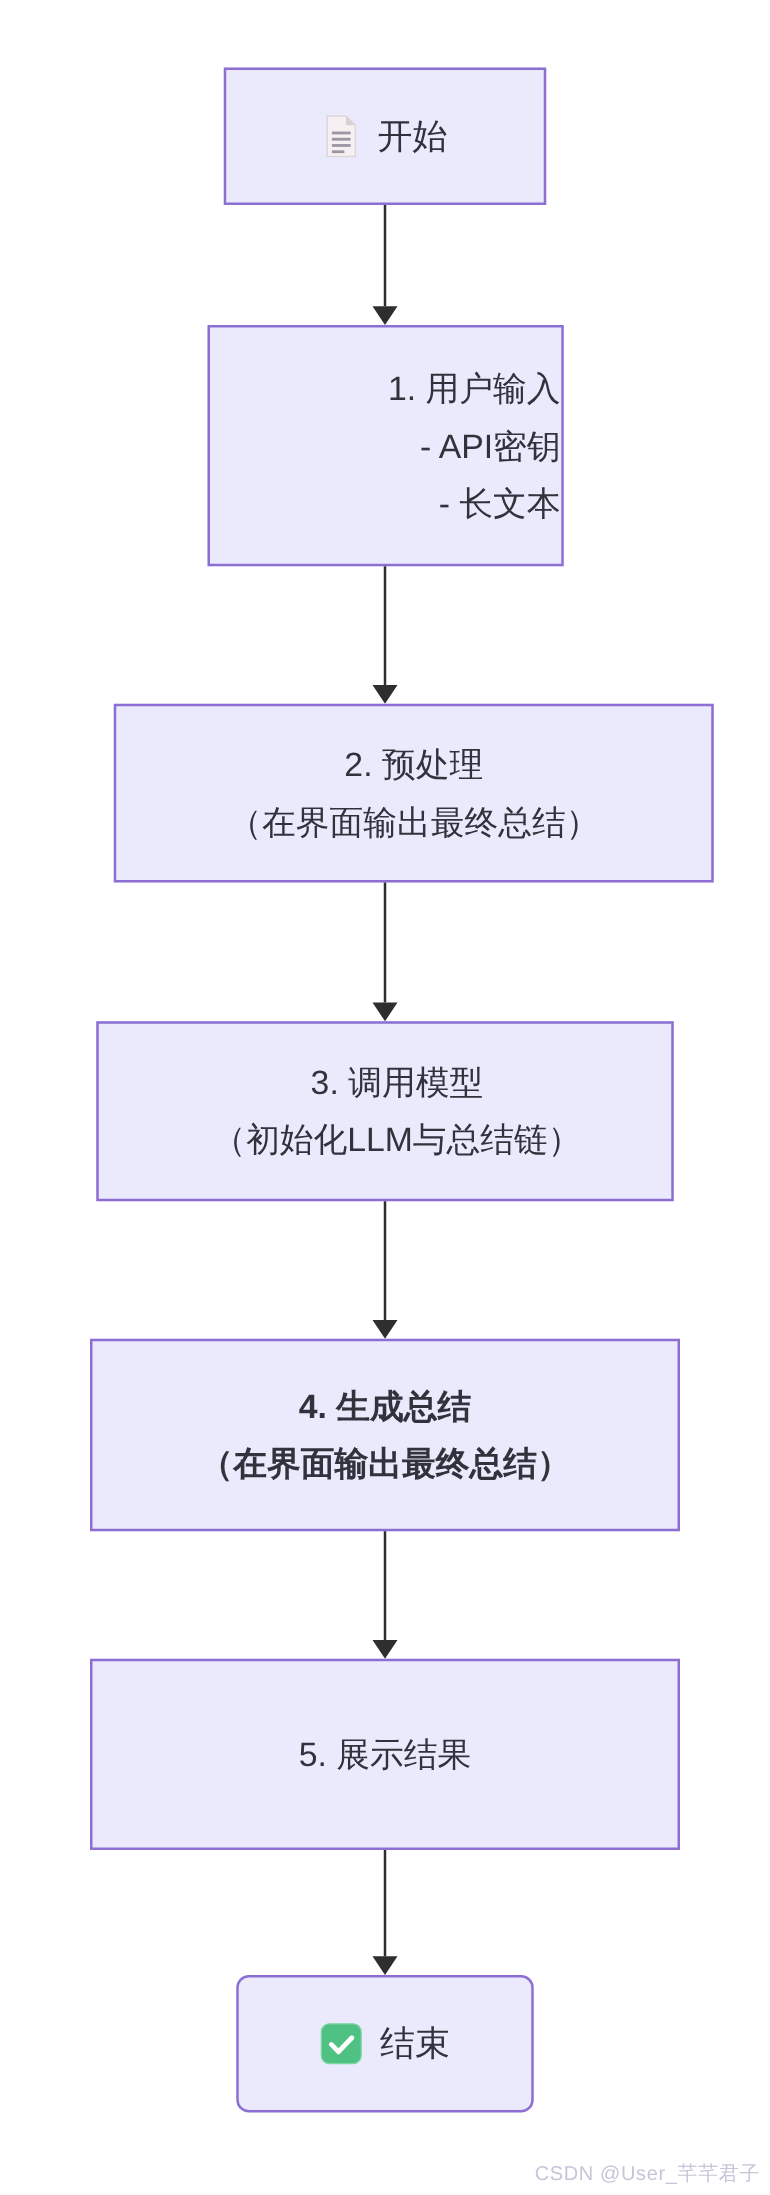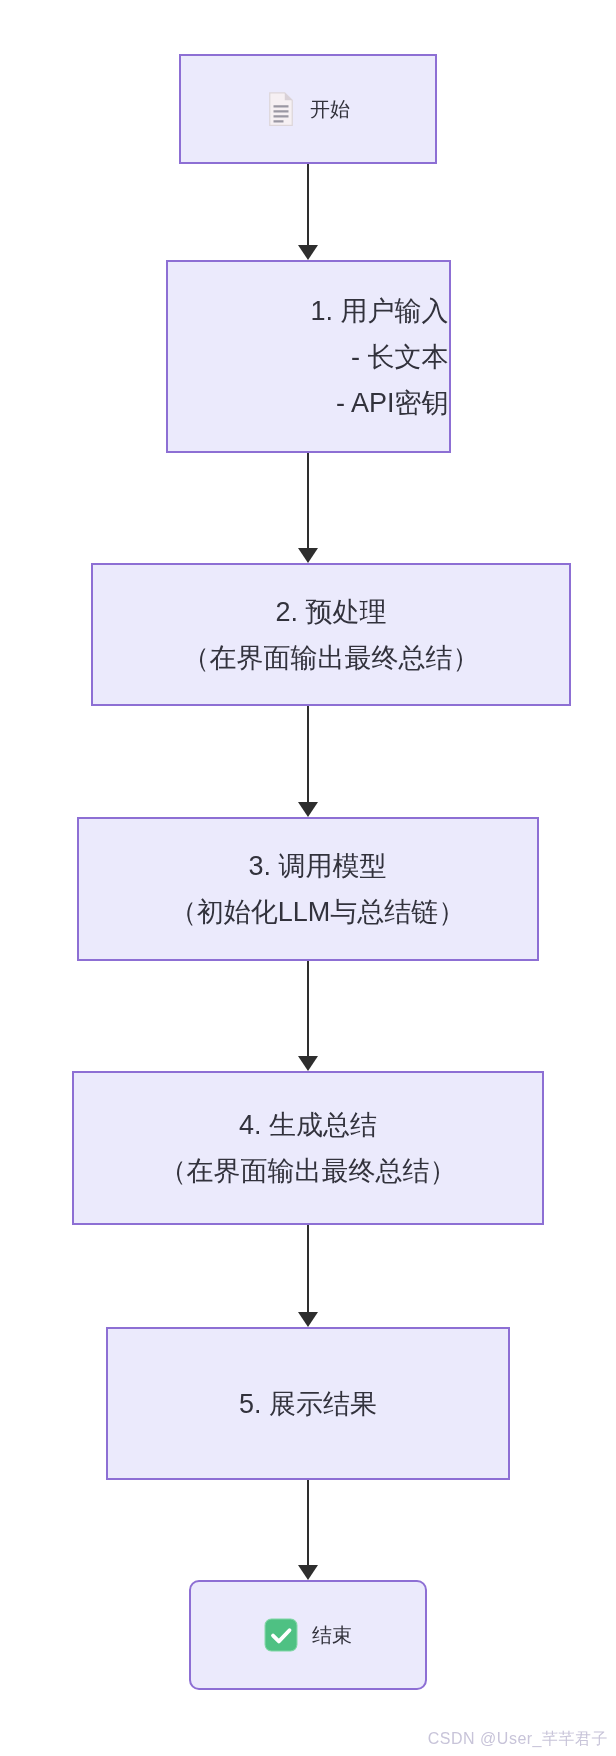--- a/index.html
+++ b/index.html
@@ -19,27 +19,27 @@
     box-sizing:border-box;
     border:2.5px solid #8d6fd4;
     background:#ebeafc;
     color:#32323c;
     display:flex;flex-direction:column;
     align-items:center;justify-content:center;
     text-align:center;
   }
   .node-row{flex-direction:row;gap:14px;}
   .node-line{font-size:27px;line-height:46px;white-space:nowrap;}
-  .node-title{font-size:20px;line-height:30px;}
+  .node-title{font-size:28px;line-height:30px;}
   .n-start{width:258px;height:110px;}
   .n-step1{width:285px;height:193px;align-items:flex-end;}
   .n-step2{width:480px;height:143px;margin-left:46px;}
   .n-step3{width:462px;height:144px;padding-left:19px;}
-  .n-step4{width:472px;height:154px;}
-  .n-step5{width:404px;height:153px;}
+  .n-step4{width:472px;height:154px;font-weight:bold;}
+  .n-step5{width:472px;height:153px;}
   .n-end{width:238px;height:110px;border-radius:10px;}
   .arrow{display:flex;flex-direction:column;align-items:center;}
   .arrow .shaft{width:2.5px;flex:1;background:#2e2e2e;}
   .arrow .head{
     width:0;height:0;
     border-left:10px solid transparent;
     border-right:10px solid transparent;
     border-top:15px solid #2e2e2e;
   }
   .a1{height:96px;} .a2{height:110px;} .a3{height:111px;}
@@ -71,22 +71,22 @@
       <span class="node-title">开始</span>
     </div>
 
     <div class="arrow a1">
       <div class="shaft"></div>
       <div class="head"></div>
     </div>
 
     <div class="node n-step1">
       <div class="node-line">1. 用户输入</div>
+      <div class="node-line">- API密钥</div>
       <div class="node-line">- 长文本</div>
-      <div class="node-line">- API密钥</div>
     </div>
 
     <div class="arrow a2">
       <div class="shaft"></div>
       <div class="head"></div>
     </div>
 
     <div class="node n-step2">
       <div class="node-line">2. 预处理</div>
       <div class="node-line">（在界面输出最终总结）</div>

